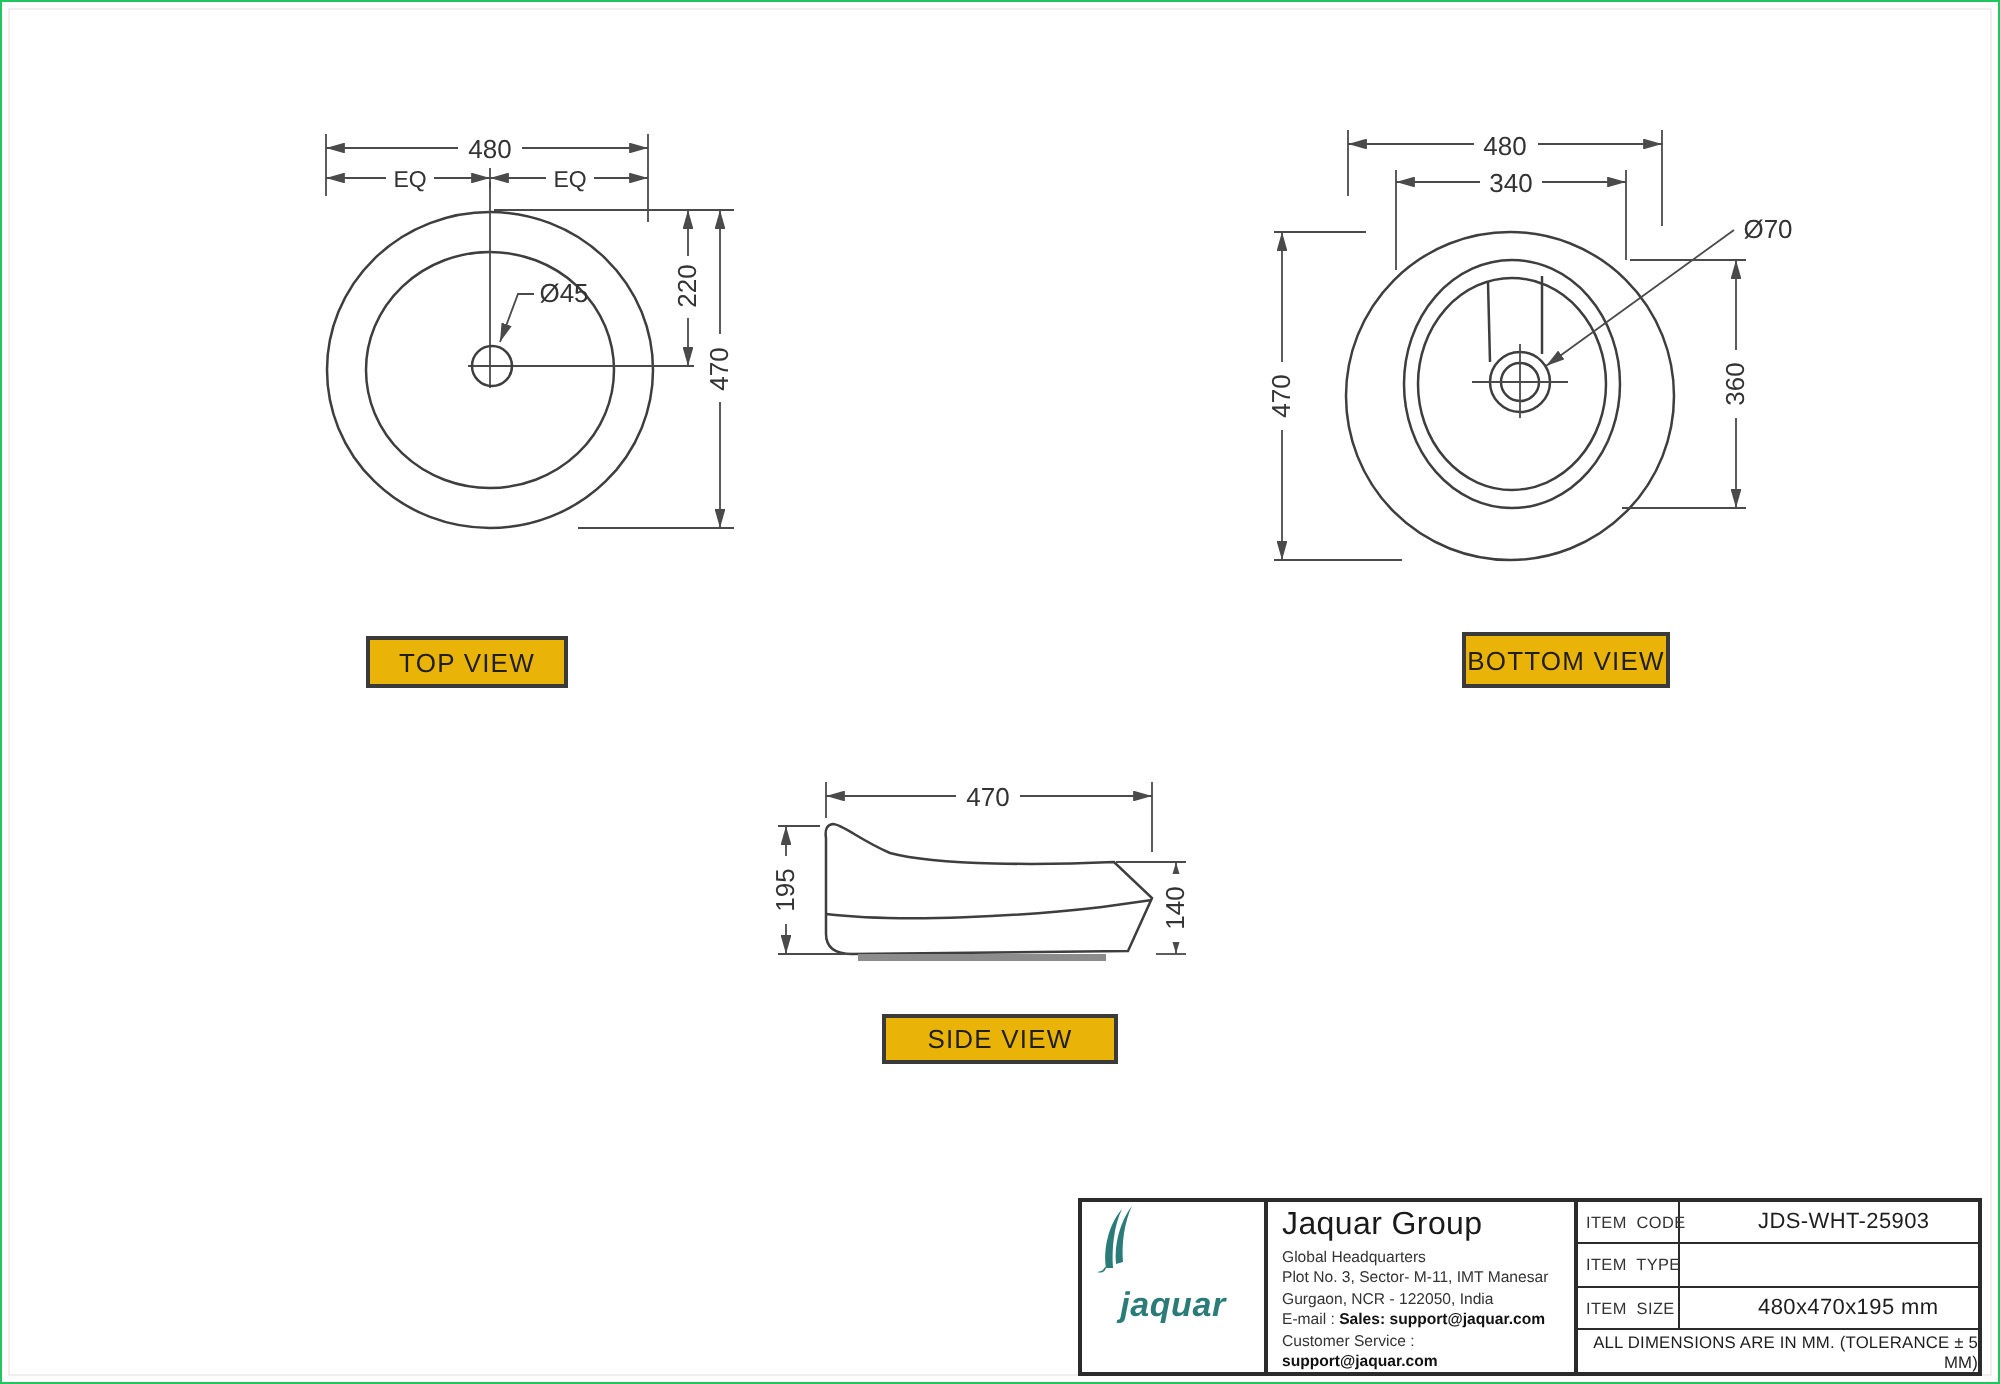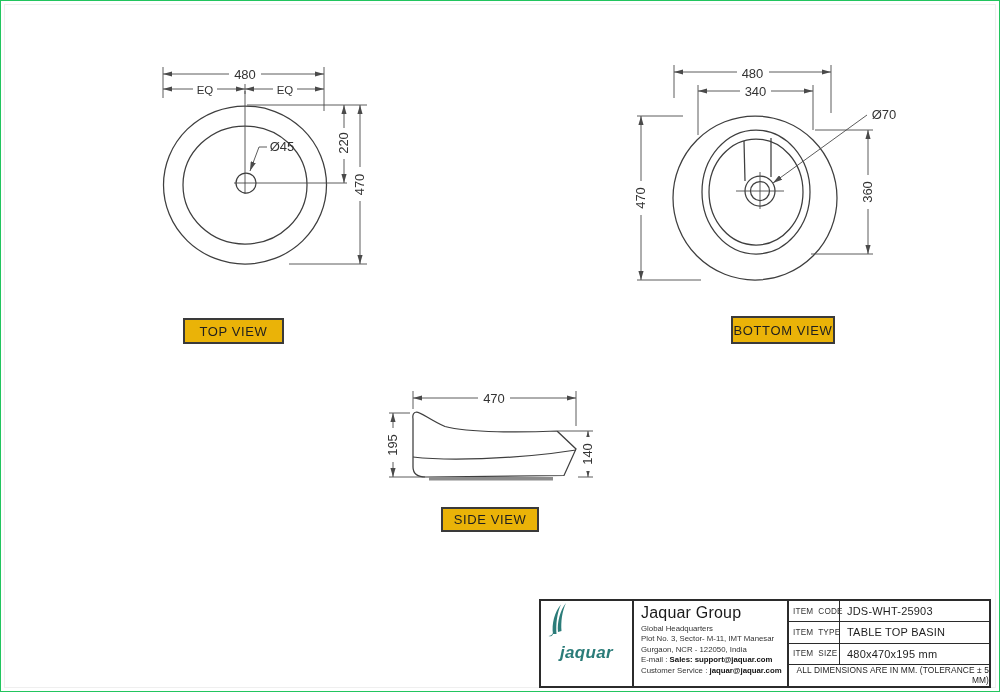--- a/index.html
+++ b/index.html
@@ -30,21 +30,21 @@
   .tb-cell{box-sizing:border-box;}
   .tb-logo{border-right:2px solid #2b2b2b;display:flex;flex-direction:column;
     align-items:center;justify-content:center;padding-top:16px;}
   .tb-wordmark{font-size:17px;font-weight:bold;font-style:italic;color:#2b7c79;
     letter-spacing:.3px;line-height:1;margin-top:1px;}
   .tb-company{border-right:2px solid #2b2b2b;padding:3px 4px 0 7px;}
   .tb-company-name{font-size:16px;color:#1a1a1a;letter-spacing:.2px;margin:0 0 2px 0;font-weight:400;}
   .tb-addr{font-size:7.8px;color:#333;line-height:1.34;}
   .tb-addr b{color:#111;}
   .tb-items{display:grid;grid-template-rows:repeat(4,1fr);}
-  .tb-row{display:grid;grid-template-columns:51px 1fr;border-bottom:1.5px solid #2b2b2b;box-sizing:border-box;}
+  .tb-row{display:grid;grid-template-columns:51px 1fr;border-bottom:1.5px solid #2b2b2b;box-sizing:border-box;gap:32px;}
   .tb-row:last-child{border-bottom:none;text-align:right;}
   .tb-row-label{border-right:1.5px solid #2b2b2b;display:flex;align-items:center;
     padding-left:4px;font-size:8.2px;color:#333;white-space:pre;letter-spacing:.2px;box-sizing:border-box;}
   .tb-row-value{display:flex;align-items:center;padding-left:7px;font-size:11px;
     color:#1e1e1e;letter-spacing:.2px;}
   .tb-note{display:flex;align-items:center;justify-content:center;font-size:8.4px;
     color:#1e1e1e;letter-spacing:.1px;}
 </style>
 </head>
 <body>
@@ -151,49 +151,48 @@
       <line class="dim" x1="557" y1="430" x2="592" y2="430"></line>
       <line class="dim" x1="577" y1="476" x2="592" y2="476"></line>
       <line class="dim" x1="587" y1="430" x2="587" y2="476" marker-start="url(#arr)" marker-end="url(#arr)"></line>
       <rect class="wbg" x="580" y="436" width="14" height="34"></rect>
       <text class="dimtext" transform="translate(591,453) rotate(-90)">140</text>
     </g>
   </svg>
 
   <div class="view-label" style="left:182px;top:317px;width:101px;height:26px;">TOP VIEW</div>
   <div class="view-label" style="left:688px;top:315px;width:104px;height:28px;margin-left:42px;">BOTTOM VIEW</div>
-  <div class="view-label" style="left:440px;top:506px;width:98px;height:25px;">SIDE VIEW</div>
+  <div class="view-label" style="left:440px;top:506px;width:118px;height:25px;">SIDE VIEW</div>
 
   <div class="title-block">
     <div class="tb-cell tb-logo">
       <svg width="30" height="36" viewBox="0 0 30 36">
         <path d="M 12,33 C 10.5,23 13.5,11 20,3.5 C 16,12 14.8,23 15.5,33 Z" fill="#2b7c79"></path>
         <path d="M 17,31 C 16,21.5 19,9.5 25,2 C 21,10.5 19.8,21 20.5,30 Z" fill="#2b7c79"></path>
         <path d="M 12,33 C 11.5,35 9.5,35.8 7.5,35 C 9.5,34.8 11,34 11.6,32.2 Z" fill="#2b7c79"></path>
       </svg>
       <div class="tb-wordmark">jaquar</div>
     </div>
     <div class="tb-cell tb-company">
       <div class="tb-company-name">Jaquar Group</div>
       <div class="tb-addr">
         <div>Global Headquarters</div>
         <div>Plot No. 3, Sector- M-11, IMT Manesar</div>
         <div>Gurgaon, NCR - 122050, India</div>
         <div><span>E-mail : </span><b>Sales: support@jaquar.com</b></div>
-        <div><span>Customer Service : </span><b>jaquar@jaquar.com</b></div>
+        <div><span>Customer Service : </span><b>support@jaquar.com</b></div>
       </div>
     </div>
     <div class="tb-cell tb-items">
       <div class="tb-row">
         <div class="tb-row-label">ITEM  CODE</div>
         <div class="tb-row-value">JDS-WHT-25903</div>
       </div>
       <div class="tb-row">
         <div class="tb-row-label">ITEM  TYPE</div>
-        <div class="tb-row-value">TABLE TOP BASIN</div>
       </div>
       <div class="tb-row">
         <div class="tb-row-label">ITEM  SIZE</div>
         <div class="tb-row-value">480x470x195 mm</div>
       </div>
       <div class="tb-row tb-note">ALL DIMENSIONS ARE IN MM. (TOLERANCE ± 5 MM)</div>
     </div>
   </div>
 
 </div>

